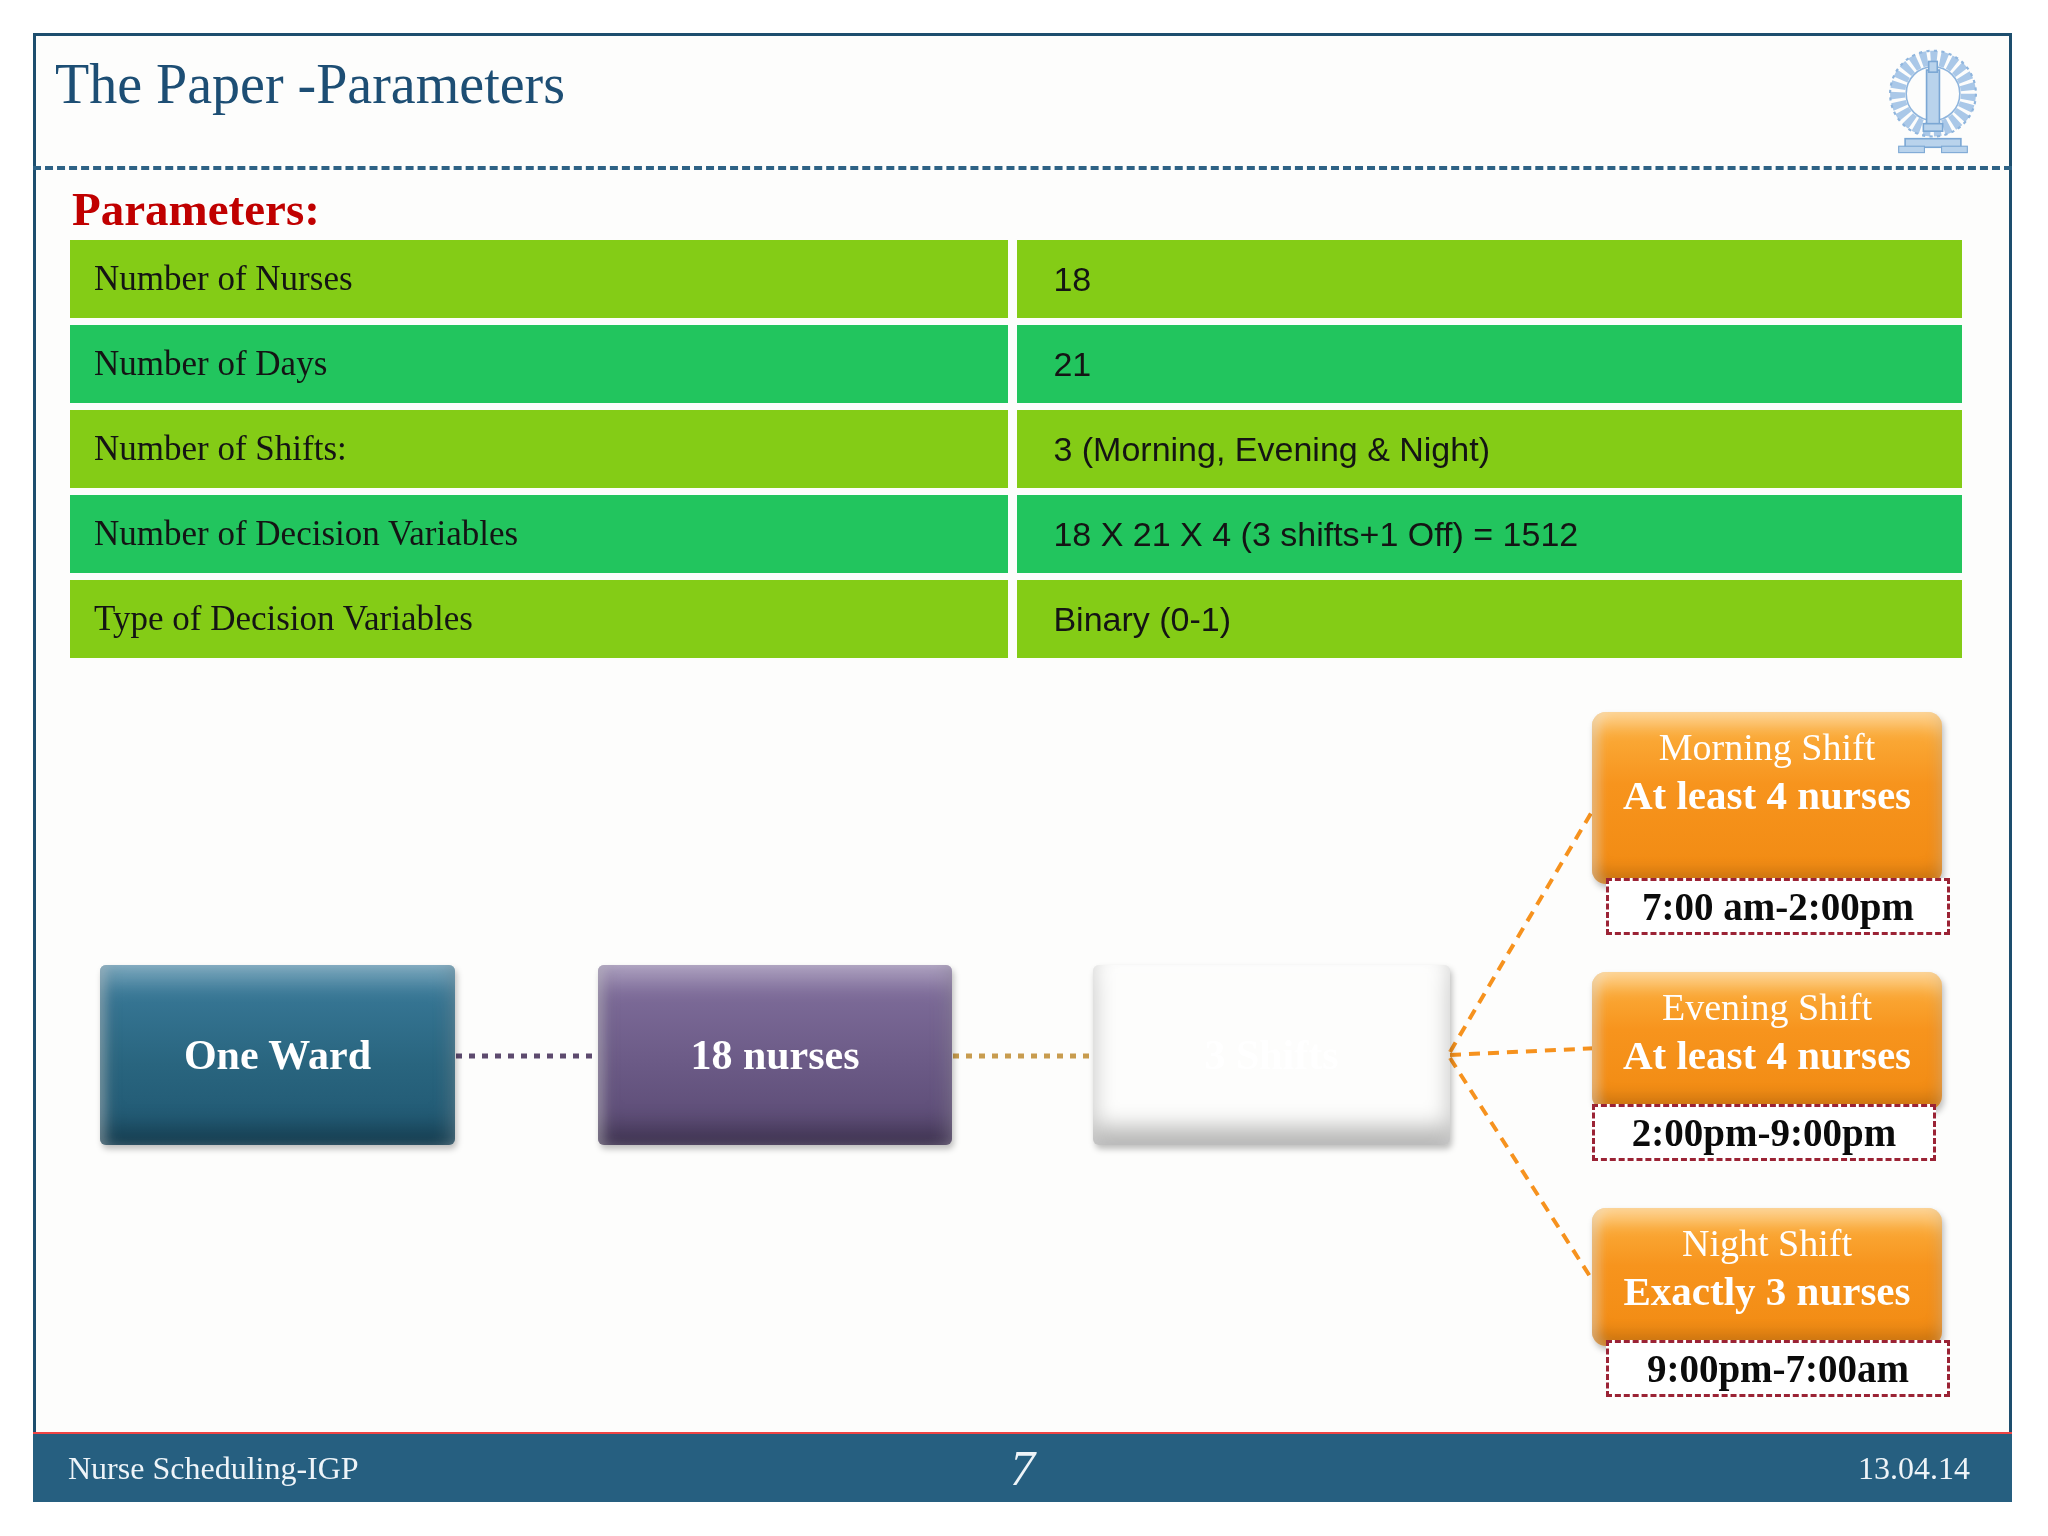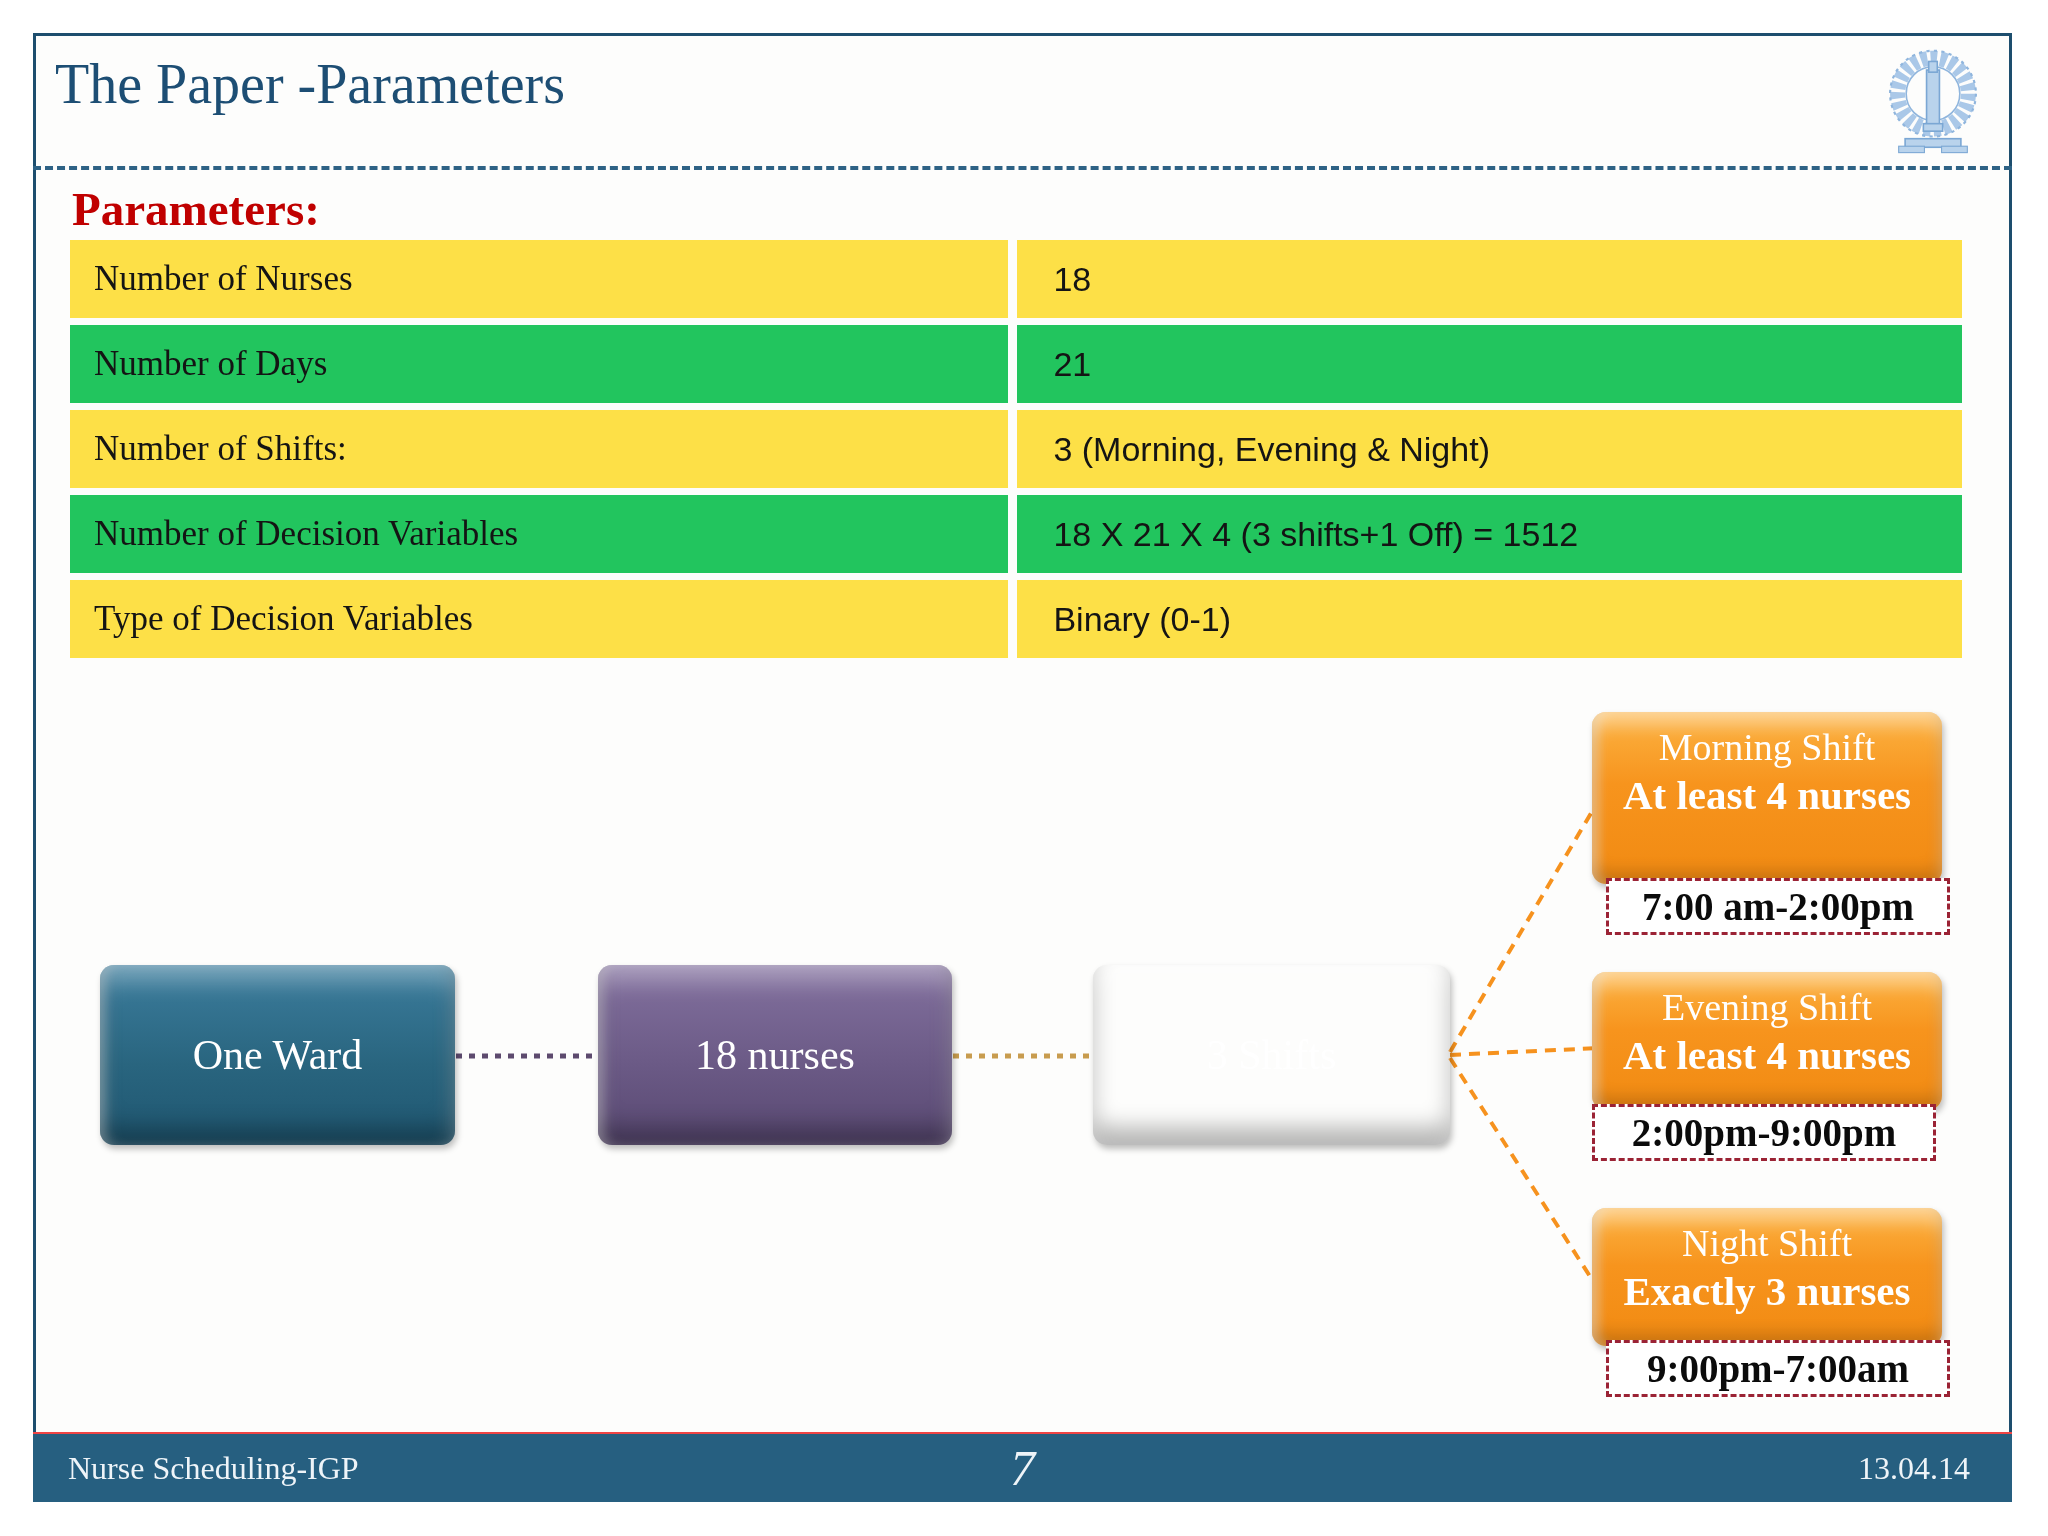--- a/index.html
+++ b/index.html
@@ -11,27 +11,27 @@
   .logo{position:absolute;left:1878px;top:40px;width:110px;height:118px;}
   .separator{position:absolute;left:33px;top:166px;width:1979px;border-top:4px dashed #2e6285;}
 
   .section-heading{position:absolute;left:72px;top:182px;font-size:47px;font-weight:bold;color:#c00000;text-align:right;}
 
   .ptable{position:absolute;left:70px;top:240px;width:1892px;}
   .prow{display:flex;height:78px;margin-bottom:7px;}
   .prow .cell{display:flex;align-items:center;box-sizing:border-box;}
   .prow .label{width:49.6%;margin-right:9px;padding-left:24px;font-size:35px;color:#141414;font-family:"Liberation Serif",serif;}
   .prow .value{flex:1;padding-left:36px;font-size:34px;color:#141414;font-family:"Liberation Sans",sans-serif;}
-  .row-dark .cell{background:#fde047;text-align:center;}
+  .row-dark .cell{background:#84cc16;text-align:center;}
   .row-light .cell{background:#22c55e;}
 
   .connector-layer{position:absolute;left:0;top:0;width:2048px;height:1536px;pointer-events:none;}
 
-  .node{position:absolute;height:180px;border-radius:14px;display:flex;align-items:center;justify-content:center;
-        color:#fff;font-weight:normal;font-size:42px;
+  .node{position:absolute;height:180px;border-radius:6px;display:flex;align-items:center;justify-content:center;
+        color:#fff;font-weight:bold;font-size:42px;
         box-shadow:inset 0 16px 22px rgba(255,255,255,.32), inset 0 -18px 22px rgba(0,0,0,.28), inset 6px 0 10px rgba(255,255,255,.25), 2px 4px 6px rgba(0,0,0,.25);}
   .node-ward{left:100px;top:965px;width:355px;background:linear-gradient(180deg,#3c7d9d 0%,#29657f 55%,#1f5670 100%);}
   .node-nurses{left:598px;top:965px;width:354px;background:linear-gradient(180deg,#83719f 0%,#6b5a86 55%,#584871 100%);}
   .node-shifts{left:1093px;top:965px;width:357px;background:linear-gradient(180deg,#e2c084 0%,#c9a express05e 55%,#b98f4b 100%);}
 
   .shift-card{position:absolute;left:1592px;width:350px;}
   .shift-box{border-radius:14px;background:linear-gradient(180deg,#fcb343 0%,#f7941d 42%,#f18a12 100%);
              box-shadow:inset 0 14px 16px rgba(255,255,255,.38), inset 0 -12px 16px rgba(0,0,0,.18), inset 8px 0 10px rgba(255,255,255,.28), 2px 4px 6px rgba(0,0,0,.25);
              color:#fff;text-align:center;box-sizing:border-box;padding-top:12px;}
   .shift-title{font-size:38px;line-height:1.25;}

